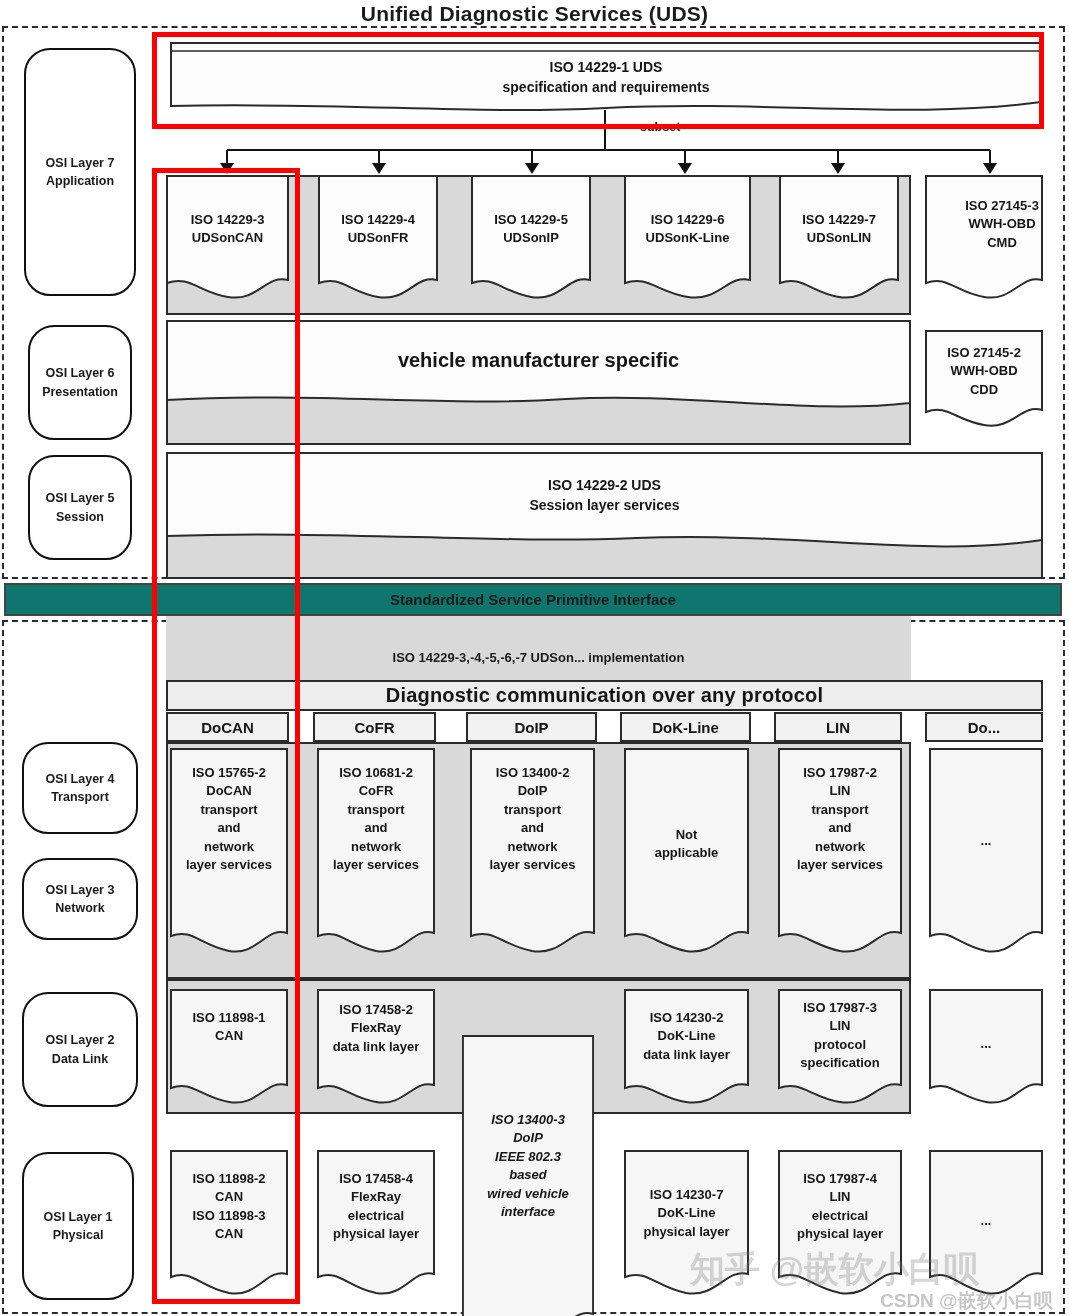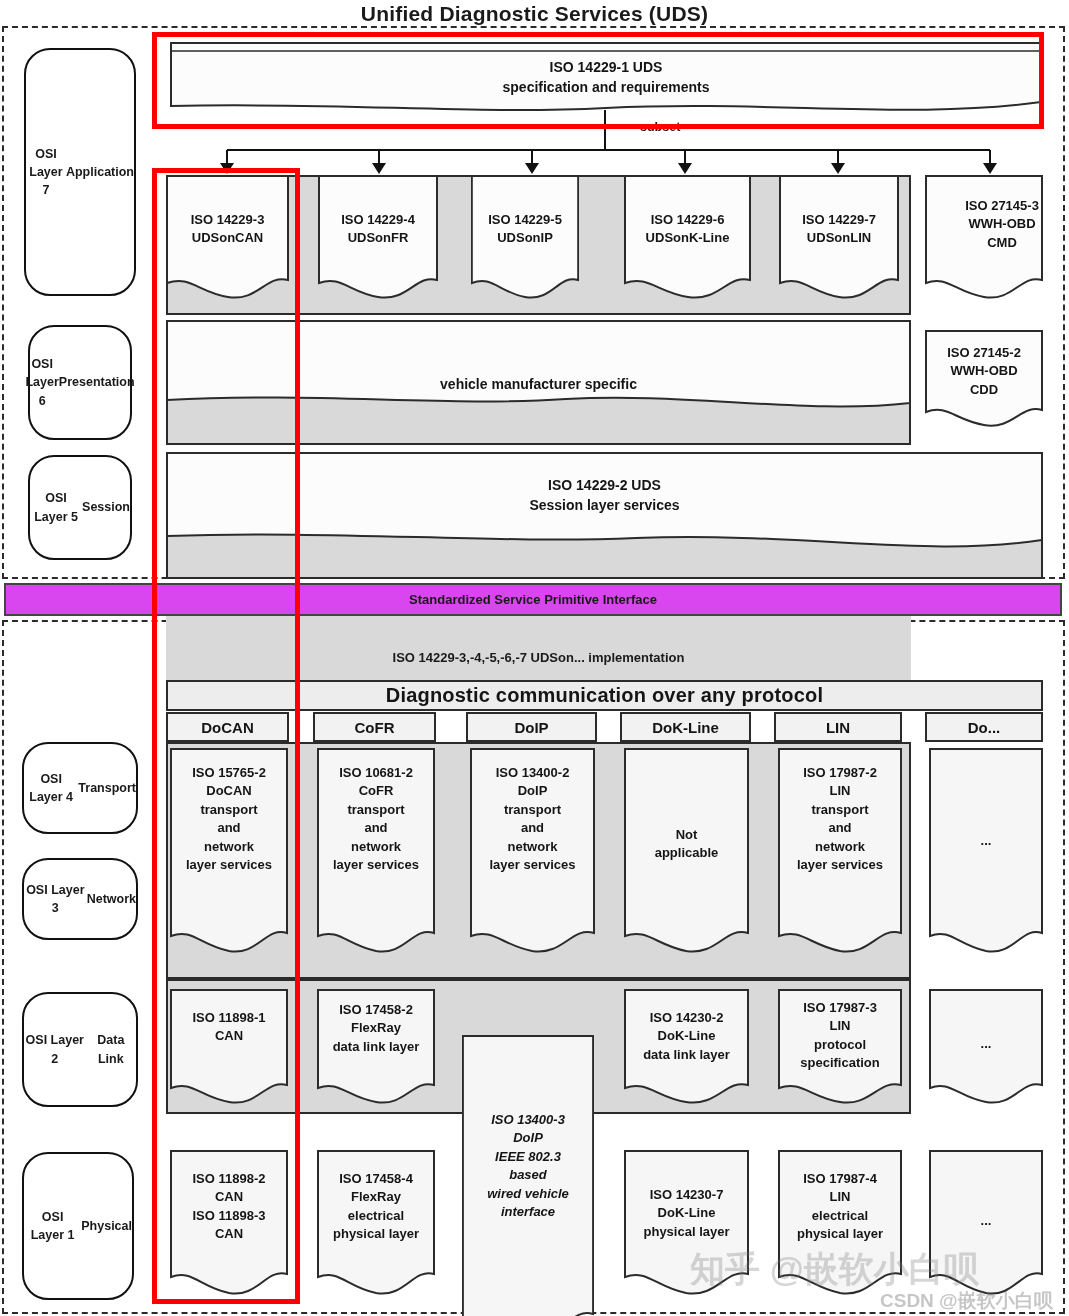--- a/index.html
+++ b/index.html
@@ -11,40 +11,40 @@
     position:absolute;left:0;top:2px;width:1069px;text-align:center;
     font-size:21px;font-weight:bold;color:#1a1a1a;letter-spacing:0.2px;
   }
 
   
   .dash-frame{position:absolute;border:2px dashed #2b2b2b;box-sizing:border-box;background:transparent;}
 
   
   .osi-pill{
     position:absolute;box-sizing:border-box;border:2px solid #111;border-radius:26px;
-    background:#fff;display:flex;align-items:center;justify-content:center;
+    background:#fff;display:flex;flex-direction:column;align-items:center;justify-content:center;
     font-size:12.5px;font-weight:bold;color:#1a1a1a;line-height:1.45;text-align:center;
   }
 
   
   .grey-band{position:absolute;background:#d9d9d9;border:2px solid #2b2b2b;box-sizing:border-box;}
   .grey-plain{position:absolute;background:#d9d9d9;box-sizing:border-box;}
 
   
   .sheet{position:absolute;box-sizing:border-box;}
   .sheet svg{position:absolute;left:0;top:0;width:100%;height:100%;display:block;}
   .sheet .txt{
     position:absolute;left:0;right:0;text-align:center;
     font-size:13px;font-weight:bold;color:#151515;line-height:1.42;
     z-index:2;padding:0 3px;box-sizing:border-box;white-space:pre-line;
   }
 
-  .sspi{position:absolute;box-sizing:border-box;border:2px solid #444;background:#d946ef;
+  .sspi{position:absolute;box-sizing:border-box;border:2px solid #444;background:#0f766e;
         display:flex;align-items:center;justify-content:center;
-        font-size:13px;font-weight:bold;color:#1a1a1a;}
+        font-size:15px;font-weight:bold;color:#1a1a1a;}
 
   .impl{position:absolute;box-sizing:border-box;background:#d9d9d9;
         display:flex;align-items:center;justify-content:center;
         font-size:13px;font-weight:bold;color:#1a1a1a;}
 
   .dcoap{position:absolute;box-sizing:border-box;border:2px solid #2b2b2b;background:#ededed;
         display:flex;align-items:center;justify-content:center;
         font-size:20px;font-weight:bold;color:#151515;letter-spacing:0.2px;}
 
   .colhead{position:absolute;box-sizing:border-box;border:2px solid #2b2b2b;background:#f2f2f2;
@@ -118,21 +118,21 @@
   </div>
 
   <div class="sheet" style="left:318px;top:175px;width:120px;height:127px;">
     <svg viewBox="0 0 120 127" preserveAspectRatio="none">
       <path d="M1,1 L119,1 L119,105 C98,99 90,127 60,122 C31,117 23,100 1,108 Z" fill="#fcfcfc" stroke="#2b2b2b" stroke-width="2"></path>
     </svg>
     <div class="txt" style="top:36px;">ISO 14229-4
 UDSonFR</div>
   </div>
 
-  <div class="sheet" style="left:471px;top:175px;width:108px;height:127px;">
+  <div class="sheet" style="left:471px;top:175px;width:120px;height:127px;">
     <svg viewBox="0 0 120 127" preserveAspectRatio="none">
       <path d="M1,1 L119,1 L119,105 C98,99 90,127 60,122 C31,117 23,100 1,108 Z" fill="#fcfcfc" stroke="#2b2b2b" stroke-width="2"></path>
     </svg>
     <div class="txt" style="top:36px;">ISO 14229-5
 UDSonIP</div>
   </div>
 
   <div class="sheet" style="left:624px;top:175px;width:127px;height:127px;">
     <svg viewBox="0 0 127 127" preserveAspectRatio="none">
       <path d="M1,1 L126,1 L126,105 C104,99 95,127 64,122 C33,117 24,100 1,108 Z" fill="#fcfcfc" stroke="#2b2b2b" stroke-width="2"></path>
@@ -157,21 +157,21 @@
 WWH-OBD
 CMD</div>
   </div>
 
   <div class="grey-band" style="left:166px;top:320px;width:745px;height:125px;"></div>
 
   <div class="sheet" style="left:166px;top:320px;width:745px;height:105px;">
     <svg viewBox="0 0 745 105" preserveAspectRatio="none">
       <path d="M1,1 L744,1 L744,83 C640,95 520,72 400,79 C280,87 150,72 1,80 Z" fill="#fcfcfc" stroke="#2b2b2b" stroke-width="2"></path>
     </svg>
-    <div class="txt" style="top:55px;font-size:14px;">vehicle manufacturer specific</div>
+    <div class="txt" style="top:26px;font-size:20px;">vehicle manufacturer specific</div>
   </div>
 
   <div class="sheet" style="left:925px;top:330px;width:118px;height:100px;">
     <svg viewBox="0 0 118 100" preserveAspectRatio="none">
       <path d="M1,1 L117,1 L117,80 C96,74 88,100 59,95 C30,90 22,74 1,82 Z" fill="#fcfcfc" stroke="#2b2b2b" stroke-width="2"></path>
     </svg>
     <div class="txt" style="top:14px;">ISO 27145-2
 WWH-OBD
 CDD</div>
   </div>

